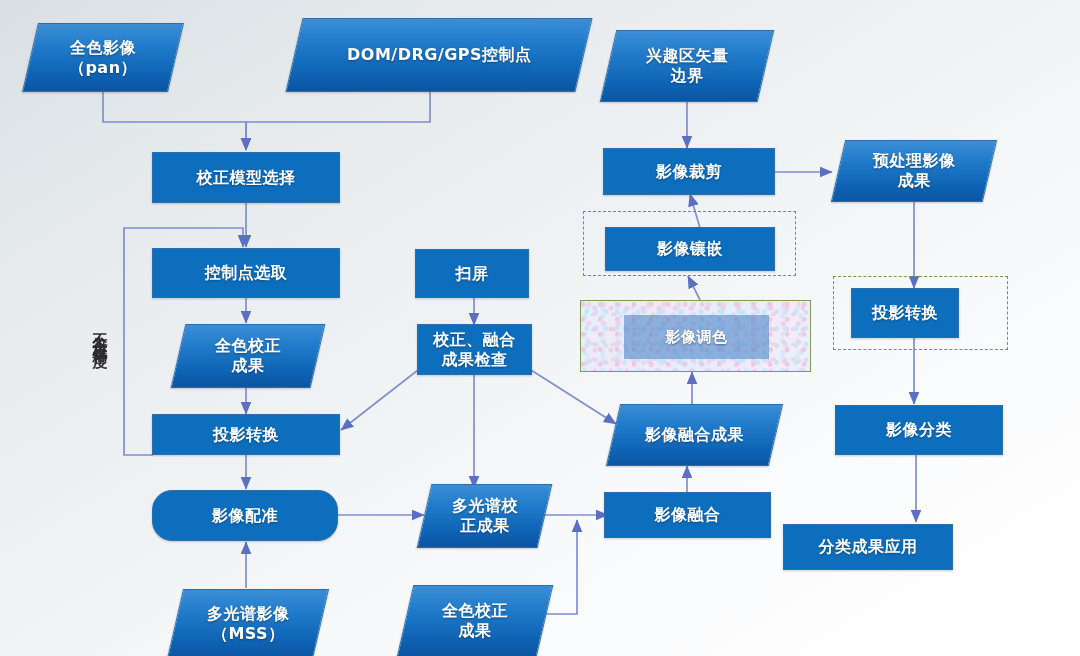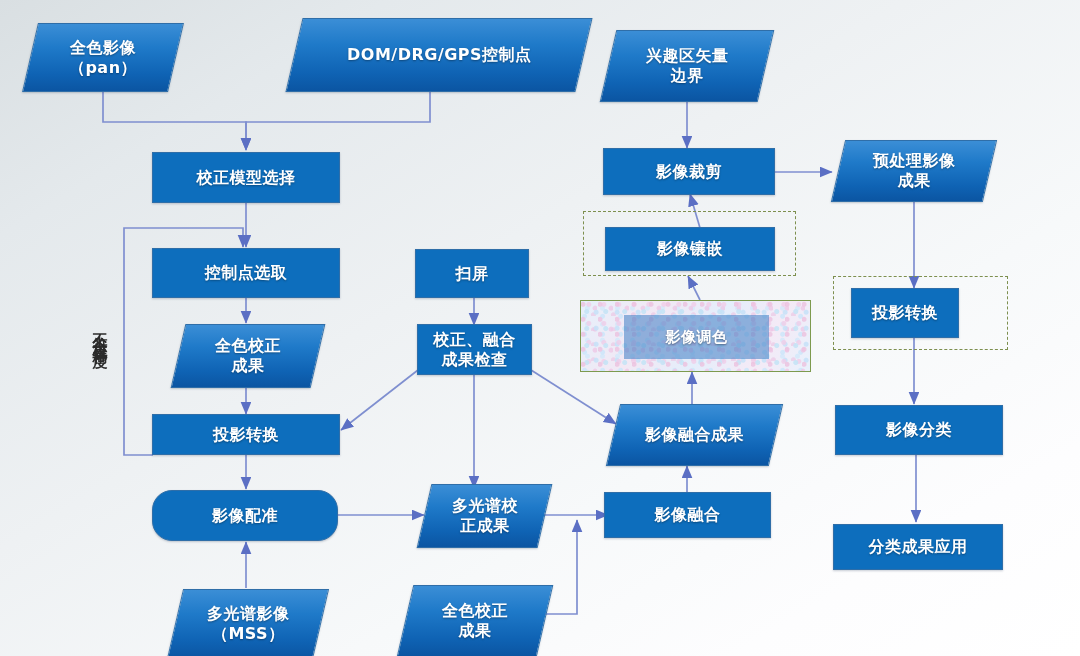--- a/index.html
+++ b/index.html
@@ -225,21 +225,21 @@
 
   <div class="node para" style="left:424px;top:484px;width:121px;height:64px;">
     <span class="lbl">多光谱校
 正成果</span>
   </div>
 
   <div class="node rect" style="left:604px;top:492px;width:167px;height:46px;">
     <span class="lbl">影像融合</span>
   </div>
 
-  <div class="node rect" style="left:833px;top:524px;width:170px;height:46px;align-items:center;">
+  <div class="node rect" style="left:783px;top:524px;width:170px;height:46px;align-items:center;">
     <span class="lbl">分类成果应用</span>
   </div>
 
   <div class="node para" style="left:175px;top:589px;width:146px;height:70px;">
     <span class="lbl">多光谱影像
 （MSS）</span>
   </div>
 
   <div class="node para" style="left:405px;top:585px;width:140px;height:72px;">
     <span class="lbl">全色校正

